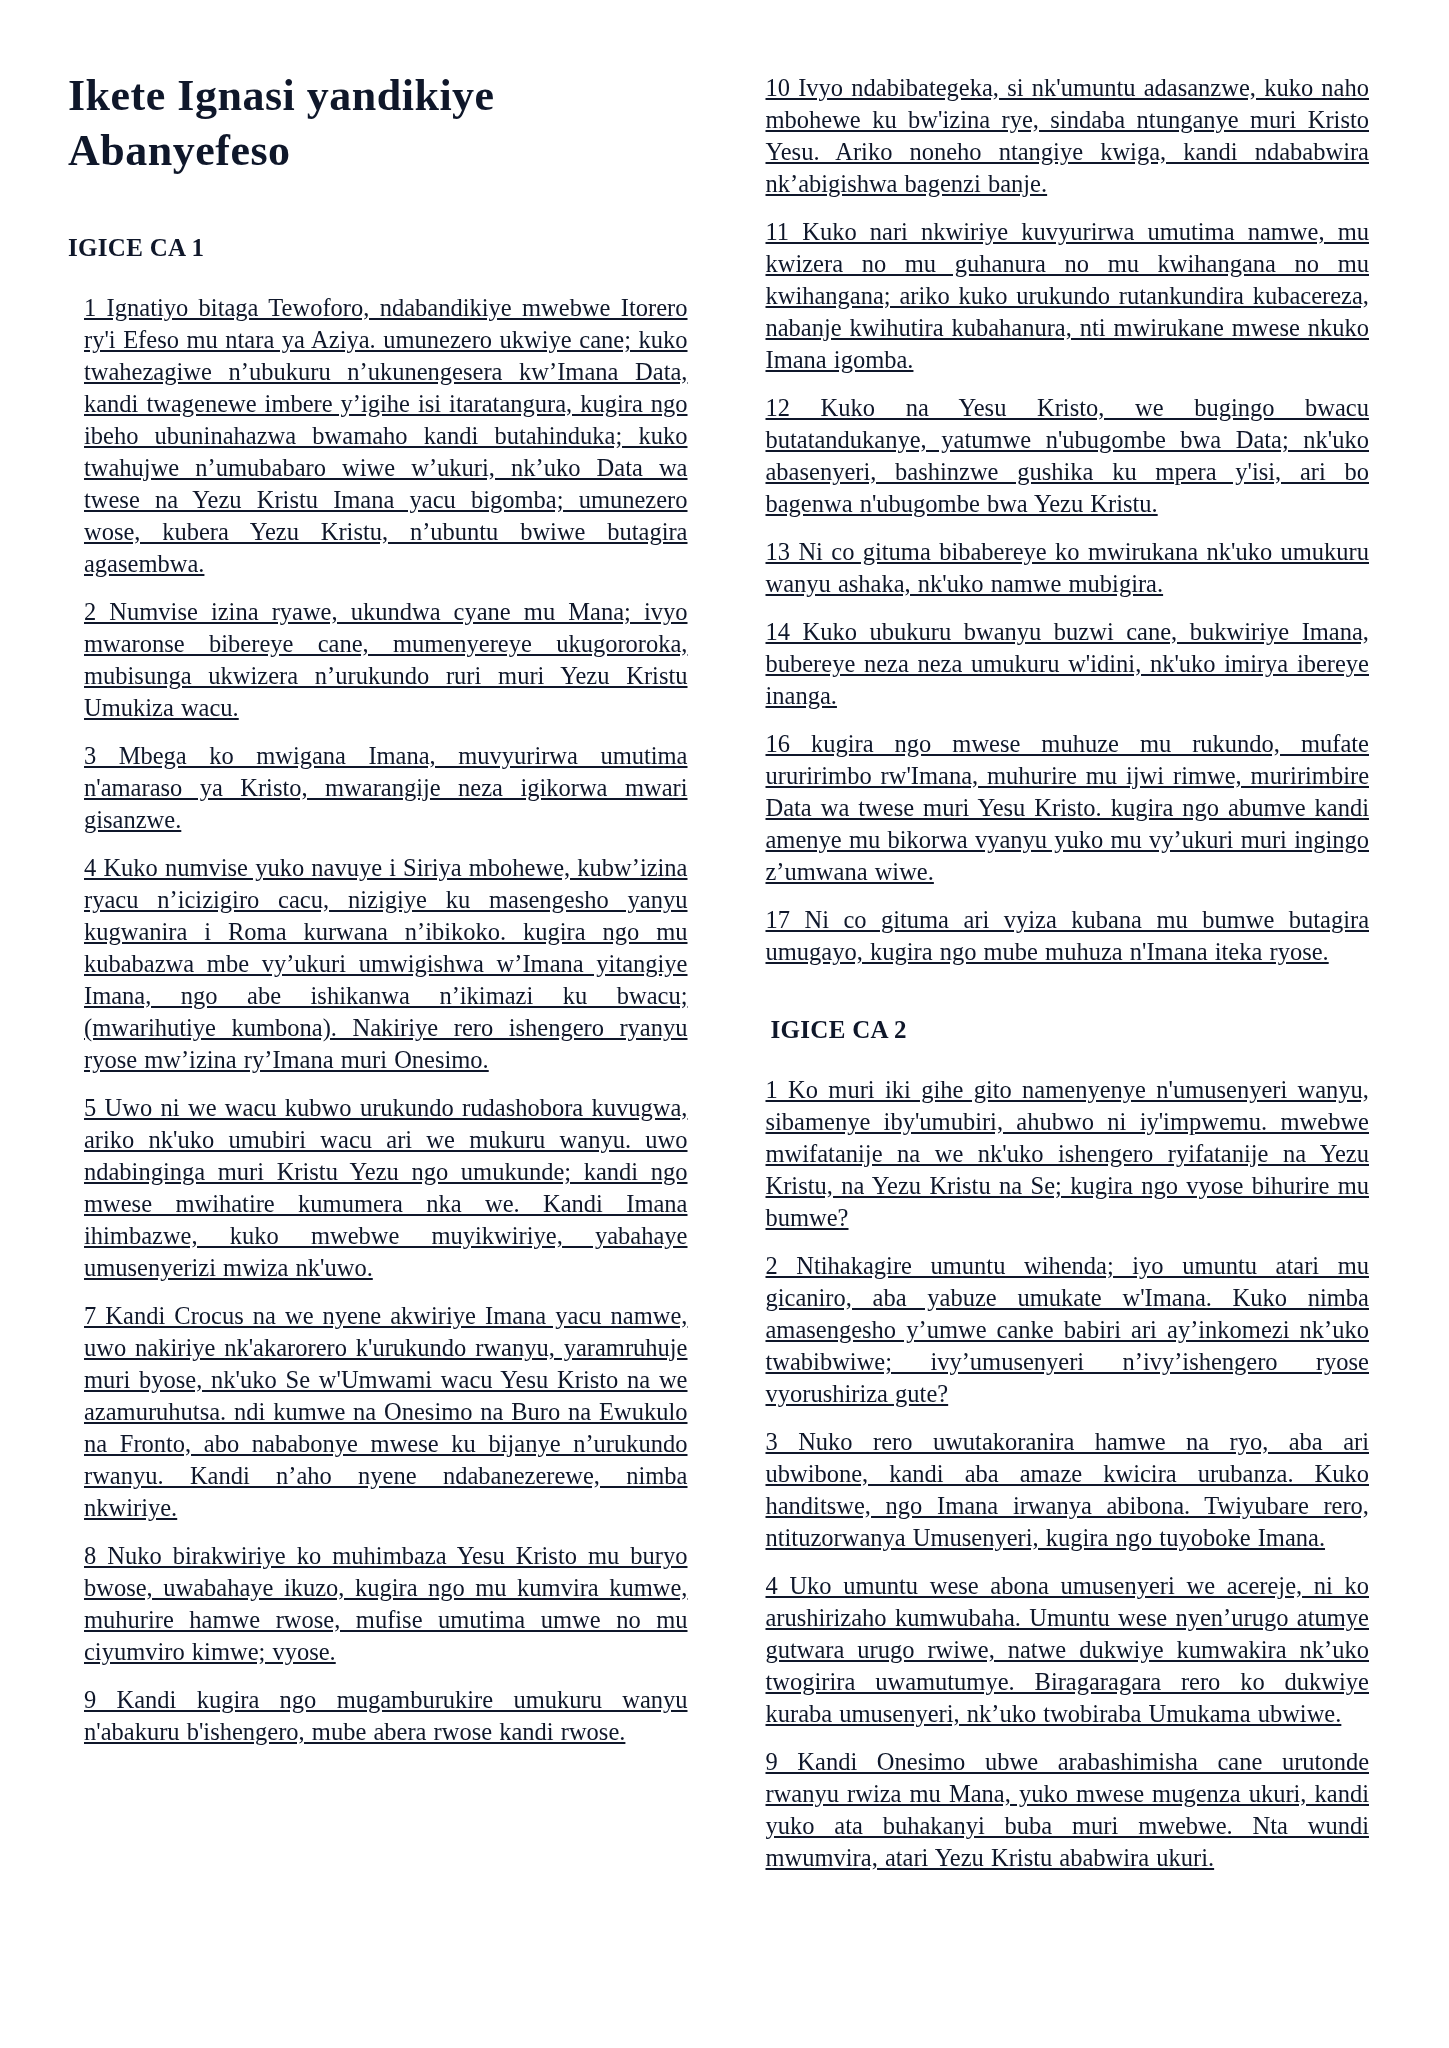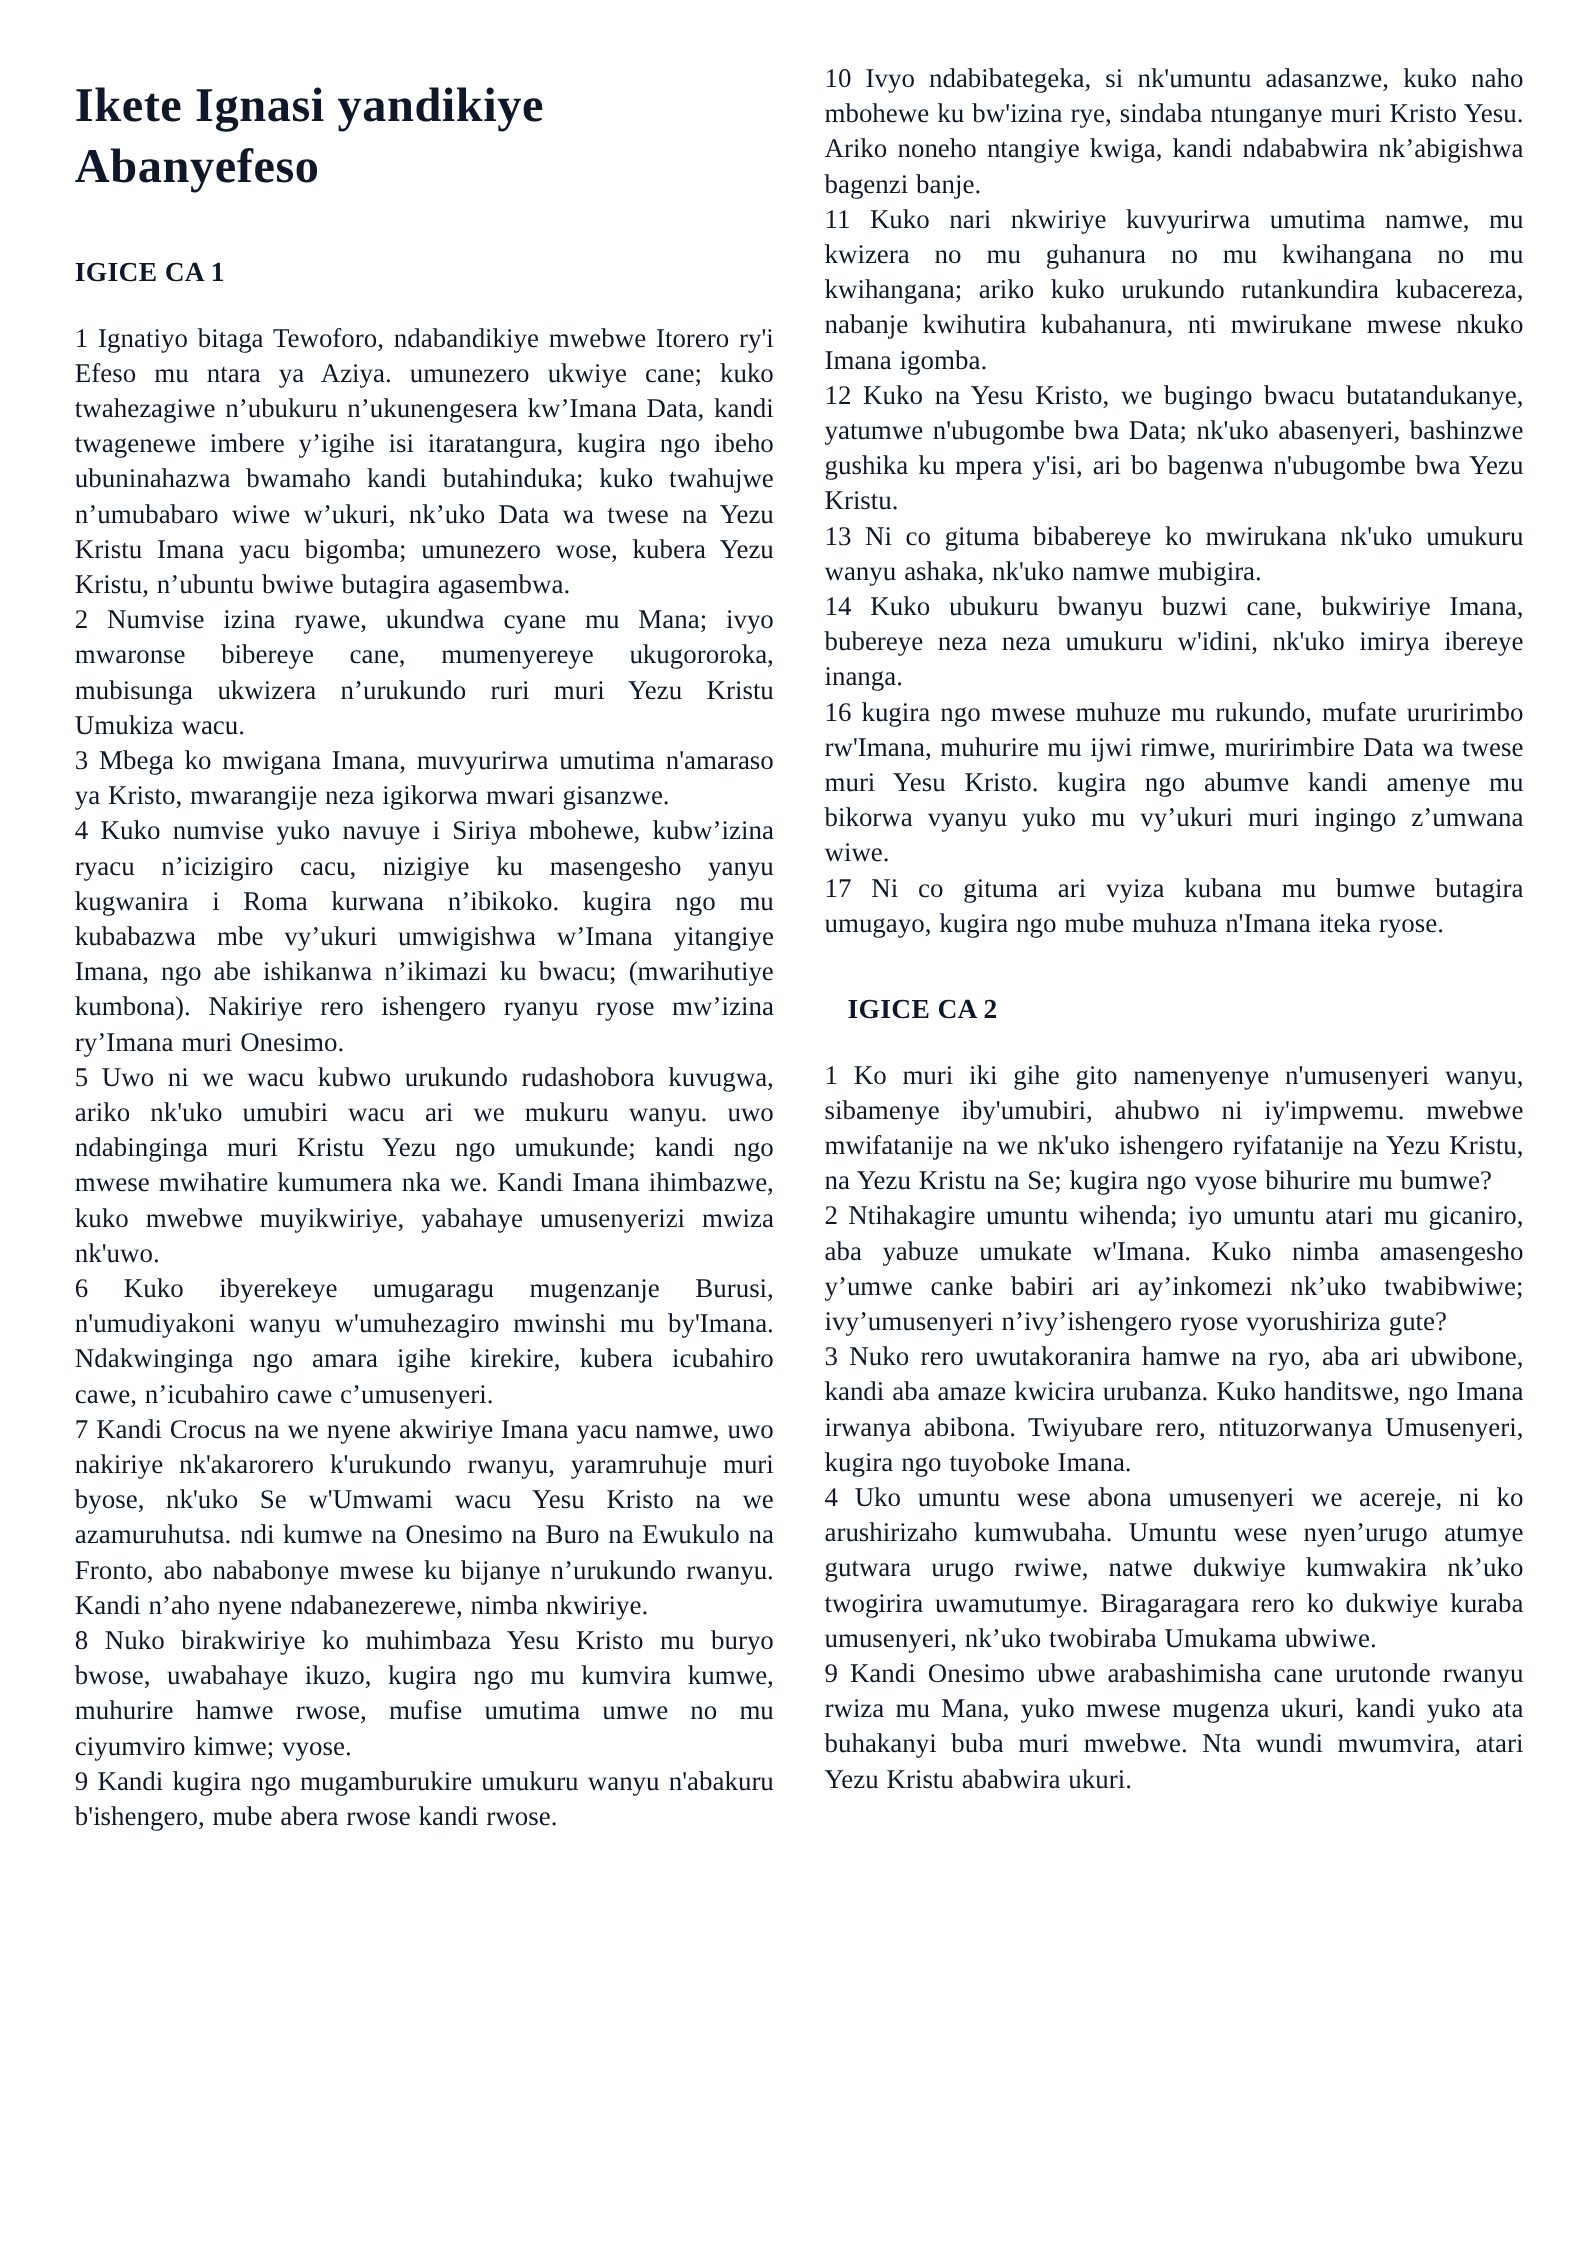--- a/index.html
+++ b/index.html
@@ -37,39 +37,39 @@
     margin: 56px 0 30px 0;
     letter-spacing: 0.3px;
   }
   .section-heading.ch2 {
     margin-top: 48px;
     margin-left: 21px;
   }
   p.verse {
     font-size: 24.5px;
     line-height: 32px;
-    margin: 0;
+    margin: 16px;
     text-align: justify;
     word-spacing: 1px;
+    text-decoration: underline;
   }
 </style>
 </head>
 <body>
 
 <div class="page">
 
   <div class="col">
     <h1 class="doc-title">Ikete Ignasi yandikiye Abanyefeso</h1>
     <h2 class="section-heading">IGICE CA 1</h2>
     <p class="verse">1 Ignatiyo bitaga Tewoforo, ndabandikiye mwebwe Itorero ry'i Efeso mu ntara ya Aziya. umunezero ukwiye cane; kuko twahezagiwe n’ubukuru n’ukunengesera kw’Imana Data, kandi twagenewe imbere y’igihe isi itaratangura, kugira ngo ibeho ubuninahazwa bwamaho kandi butahinduka; kuko twahujwe n’umubabaro wiwe w’ukuri, nk’uko Data wa twese na Yezu Kristu Imana yacu bigomba; umunezero wose, kubera Yezu Kristu, n’ubuntu bwiwe butagira agasembwa.</p>
     <p class="verse">2 Numvise izina ryawe, ukundwa cyane mu Mana; ivyo mwaronse bibereye cane, mumenyereye ukugororoka, mubisunga ukwizera n’urukundo ruri muri Yezu Kristu Umukiza wacu.</p>
     <p class="verse">3 Mbega ko mwigana Imana, muvyurirwa umutima n'amaraso ya Kristo, mwarangije neza igikorwa mwari gisanzwe.</p>
     <p class="verse">4 Kuko numvise yuko navuye i Siriya mbohewe, kubw’izina ryacu n’icizigiro cacu, nizigiye ku masengesho yanyu kugwanira i Roma kurwana n’ibikoko. kugira ngo mu kubabazwa mbe vy’ukuri umwigishwa w’Imana yitangiye Imana, ngo abe ishikanwa n’ikimazi ku bwacu; (mwarihutiye kumbona). Nakiriye rero ishengero ryanyu ryose mw’izina ry’Imana muri Onesimo.</p>
     <p class="verse">5 Uwo ni we wacu kubwo urukundo rudashobora kuvugwa, ariko nk'uko umubiri wacu ari we mukuru wanyu. uwo ndabinginga muri Kristu Yezu ngo umukunde; kandi ngo mwese mwihatire kumumera nka we. Kandi Imana ihimbazwe, kuko mwebwe muyikwiriye, yabahaye umusenyerizi mwiza nk'uwo.</p>
-    <p class="verse">6 Kuko ibyerekeye umugaragu mugenzanje Burusi, n'umudiyakoni wanyu w'umuhezagiro mwinshi mu by'Imana. Ndakwinginga ngo amara igihe kirekire, kubera icubahiro cawe, n’icubahiro cawe c’umusenyeri.</p>
     <p class="verse">7 Kandi Crocus na we nyene akwiriye Imana yacu namwe, uwo nakiriye nk'akarorero k'urukundo rwanyu, yaramruhuje muri byose, nk'uko Se w'Umwami wacu Yesu Kristo na we azamuruhutsa. ndi kumwe na Onesimo na Buro na Ewukulo na Fronto, abo nababonye mwese ku bijanye n’urukundo rwanyu. Kandi n’aho nyene ndabanezerewe, nimba nkwiriye.</p>
     <p class="verse">8 Nuko birakwiriye ko muhimbaza Yesu Kristo mu buryo bwose, uwabahaye ikuzo, kugira ngo mu kumvira kumwe, muhurire hamwe rwose, mufise umutima umwe no mu ciyumviro kimwe; vyose.</p>
     <p class="verse">9 Kandi kugira ngo mugamburukire umukuru wanyu n'abakuru b'ishengero, mube abera rwose kandi rwose.</p>
   </div>
 
   <div class="col">
     <p class="verse">10 Ivyo ndabibategeka, si nk'umuntu adasanzwe, kuko naho mbohewe ku bw'izina rye, sindaba ntunganye muri Kristo Yesu. Ariko noneho ntangiye kwiga, kandi ndababwira nk’abigishwa bagenzi banje.</p>
     <p class="verse">11 Kuko nari nkwiriye kuvyurirwa umutima namwe, mu kwizera no mu guhanura no mu kwihangana no mu kwihangana; ariko kuko urukundo rutankundira kubacereza, nabanje kwihutira kubahanura, nti mwirukane mwese nkuko Imana igomba.</p>
     <p class="verse">12 Kuko na Yesu Kristo, we bugingo bwacu butatandukanye, yatumwe n'ubugombe bwa Data; nk'uko abasenyeri, bashinzwe gushika ku mpera y'isi, ari bo bagenwa n'ubugombe bwa Yezu Kristu.</p>
     <p class="verse">13 Ni co gituma bibabereye ko mwirukana nk'uko umukuru wanyu ashaka, nk'uko namwe mubigira.</p>

